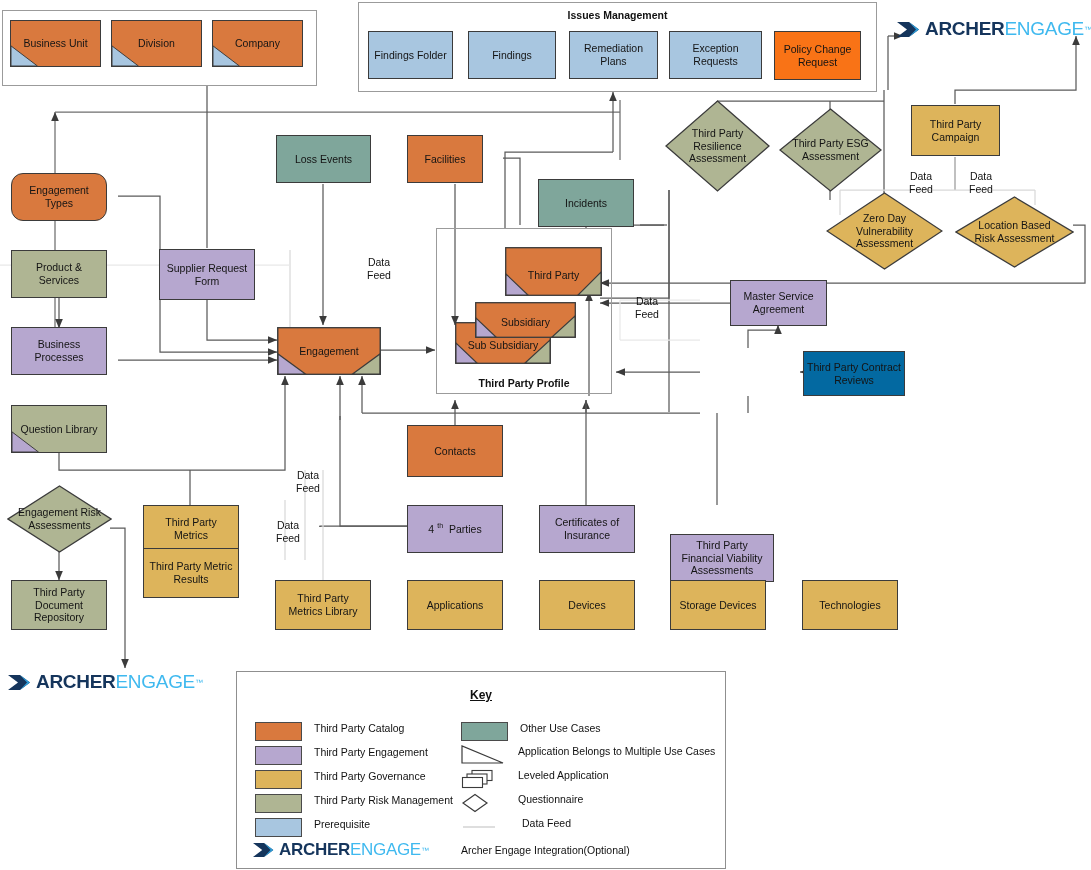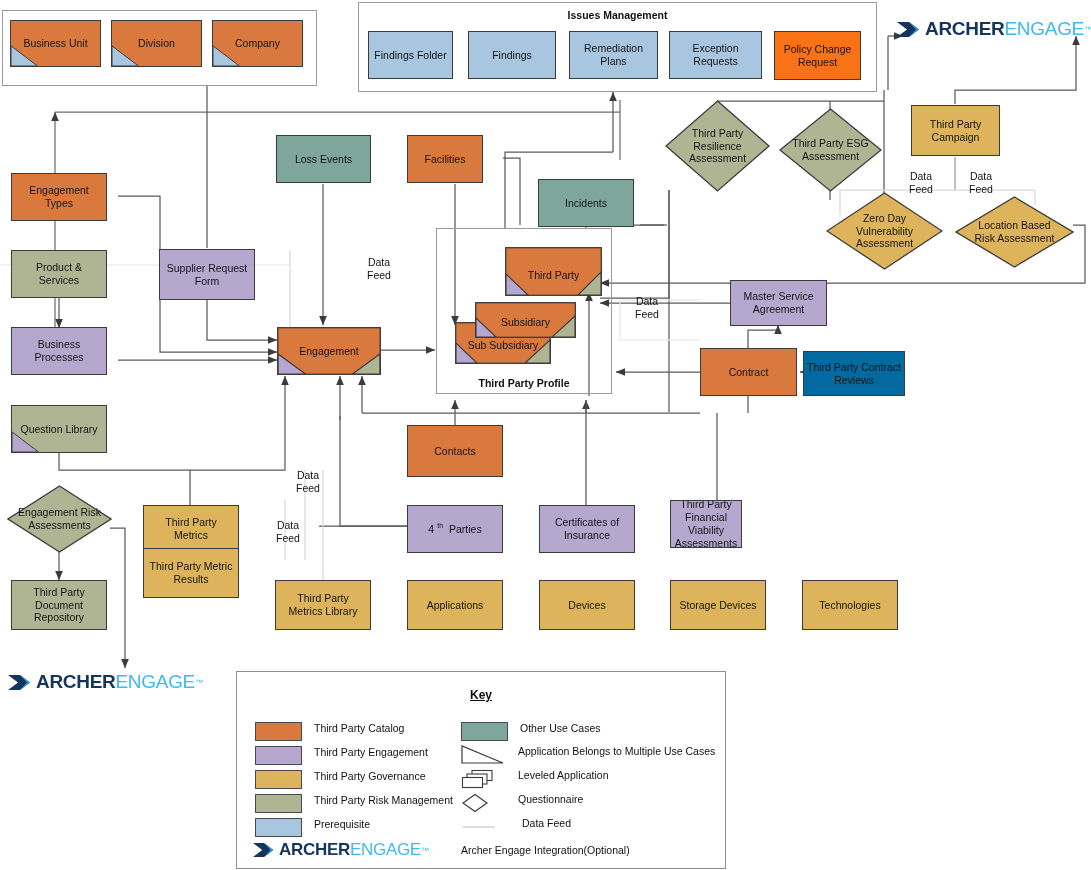--- a/index.html
+++ b/index.html
@@ -245,21 +245,21 @@
   <div class="node" style="left:276px;top:135px;width:95px;height:48px;background:#7FA69B;">
     <span>Loss Events</span>
     </div>
   <div class="node" style="left:407px;top:135px;width:76px;height:48px;background:#D9793E;">
     <span>Facilities</span>
     </div>
   <div class="node" style="left:538px;top:135px;width:96px;height:48px;background:#7FA69B;margin-top:44px;">
     <span>Incidents</span>
     </div>
 
-  <div class="node" style="left:11px;top:173px;width:96px;height:48px;background:#D9793E;">
+  <div class="node" style="left:11px;top:173px;width:96px;height:48px;background:#D9793E;border-radius:12px;">
     <span>Engagement Types</span>
     </div>
   <div class="node" style="left:11px;top:250px;width:96px;height:48px;background:#AFB593;">
     <span>Product &amp; Services</span>
     </div>
   <div class="node" style="left:11px;top:327px;width:96px;height:48px;background:#B6A7CF;">
     <span>Business Processes</span>
     </div>
   <div class="node" style="left:11px;top:405px;width:96px;height:48px;background:#AFB593;">
     <svg style="position:absolute;left:0;top:0;width:100%;height:100%;" viewBox="0 0 96 48" preserveAspectRatio="none">
@@ -307,40 +307,37 @@
       <rect x="0.7" y="0.7" width="95.6" height="47.6" fill="#D9793E" stroke="#3b3b3b" stroke-width="1.3"></rect>
       <polygon points="1,48 1,27 23,48" fill="#B6A7CF" stroke="#3b3b3b" stroke-width="1.1"></polygon>
       <polygon points="96,48 96,25 73,48" fill="#AFB593" stroke="#3b3b3b" stroke-width="1.1"></polygon>
     </svg>
     <span style="margin-top:8px;">Third Party</span>
     </div>
 
   <div class="node" style="left:730px;top:280px;width:97px;height:46px;background:#B6A7CF;">
     <span>Master Service Agreement</span>
     </div>
-  <div class="node" style="left:700px;top:348px;width:97px;height:48px;background:#D9793E;">
-    <span>Contract</span>
-    </div>
   <div class="node" style="left:803px;top:351px;width:102px;height:45px;background:#0369a1;">
     <span>Third Party Contract Reviews</span>
     </div>
 
   <div class="node" style="left:407px;top:425px;width:96px;height:52px;background:#D9793E;">
     <span>Contacts</span>
     </div>
 
   <div class="node" style="left:407px;top:505px;width:96px;height:48px;background:#B6A7CF;">
     <span><span>4</span><sup style="font-size:7px;">th</sup><span> Parties</span></span>
     </div>
 
   <div class="node" style="left:539px;top:505px;width:96px;height:48px;background:#B6A7CF;">
     <span>Certificates of Insurance</span>
     </div>
 
-  <div class="node" style="left:670px;top:500px;width:72px;height:48px;background:#B6A7CF;">
+  <div class="node" style="left:670px;top:534px;width:104px;height:48px;background:#B6A7CF;">
     <span>Third Party Financial Viability Assessments</span>
     </div>
 
   <div class="node" style="left:143px;top:505px;width:96px;height:48px;background:#DDB45B;">
     <span>Third Party Metrics</span>
     </div>
 
   <div class="node" style="left:11px;top:580px;width:96px;height:50px;background:#AFB593;">
     <span>Third Party Document Repository</span>
     </div>

